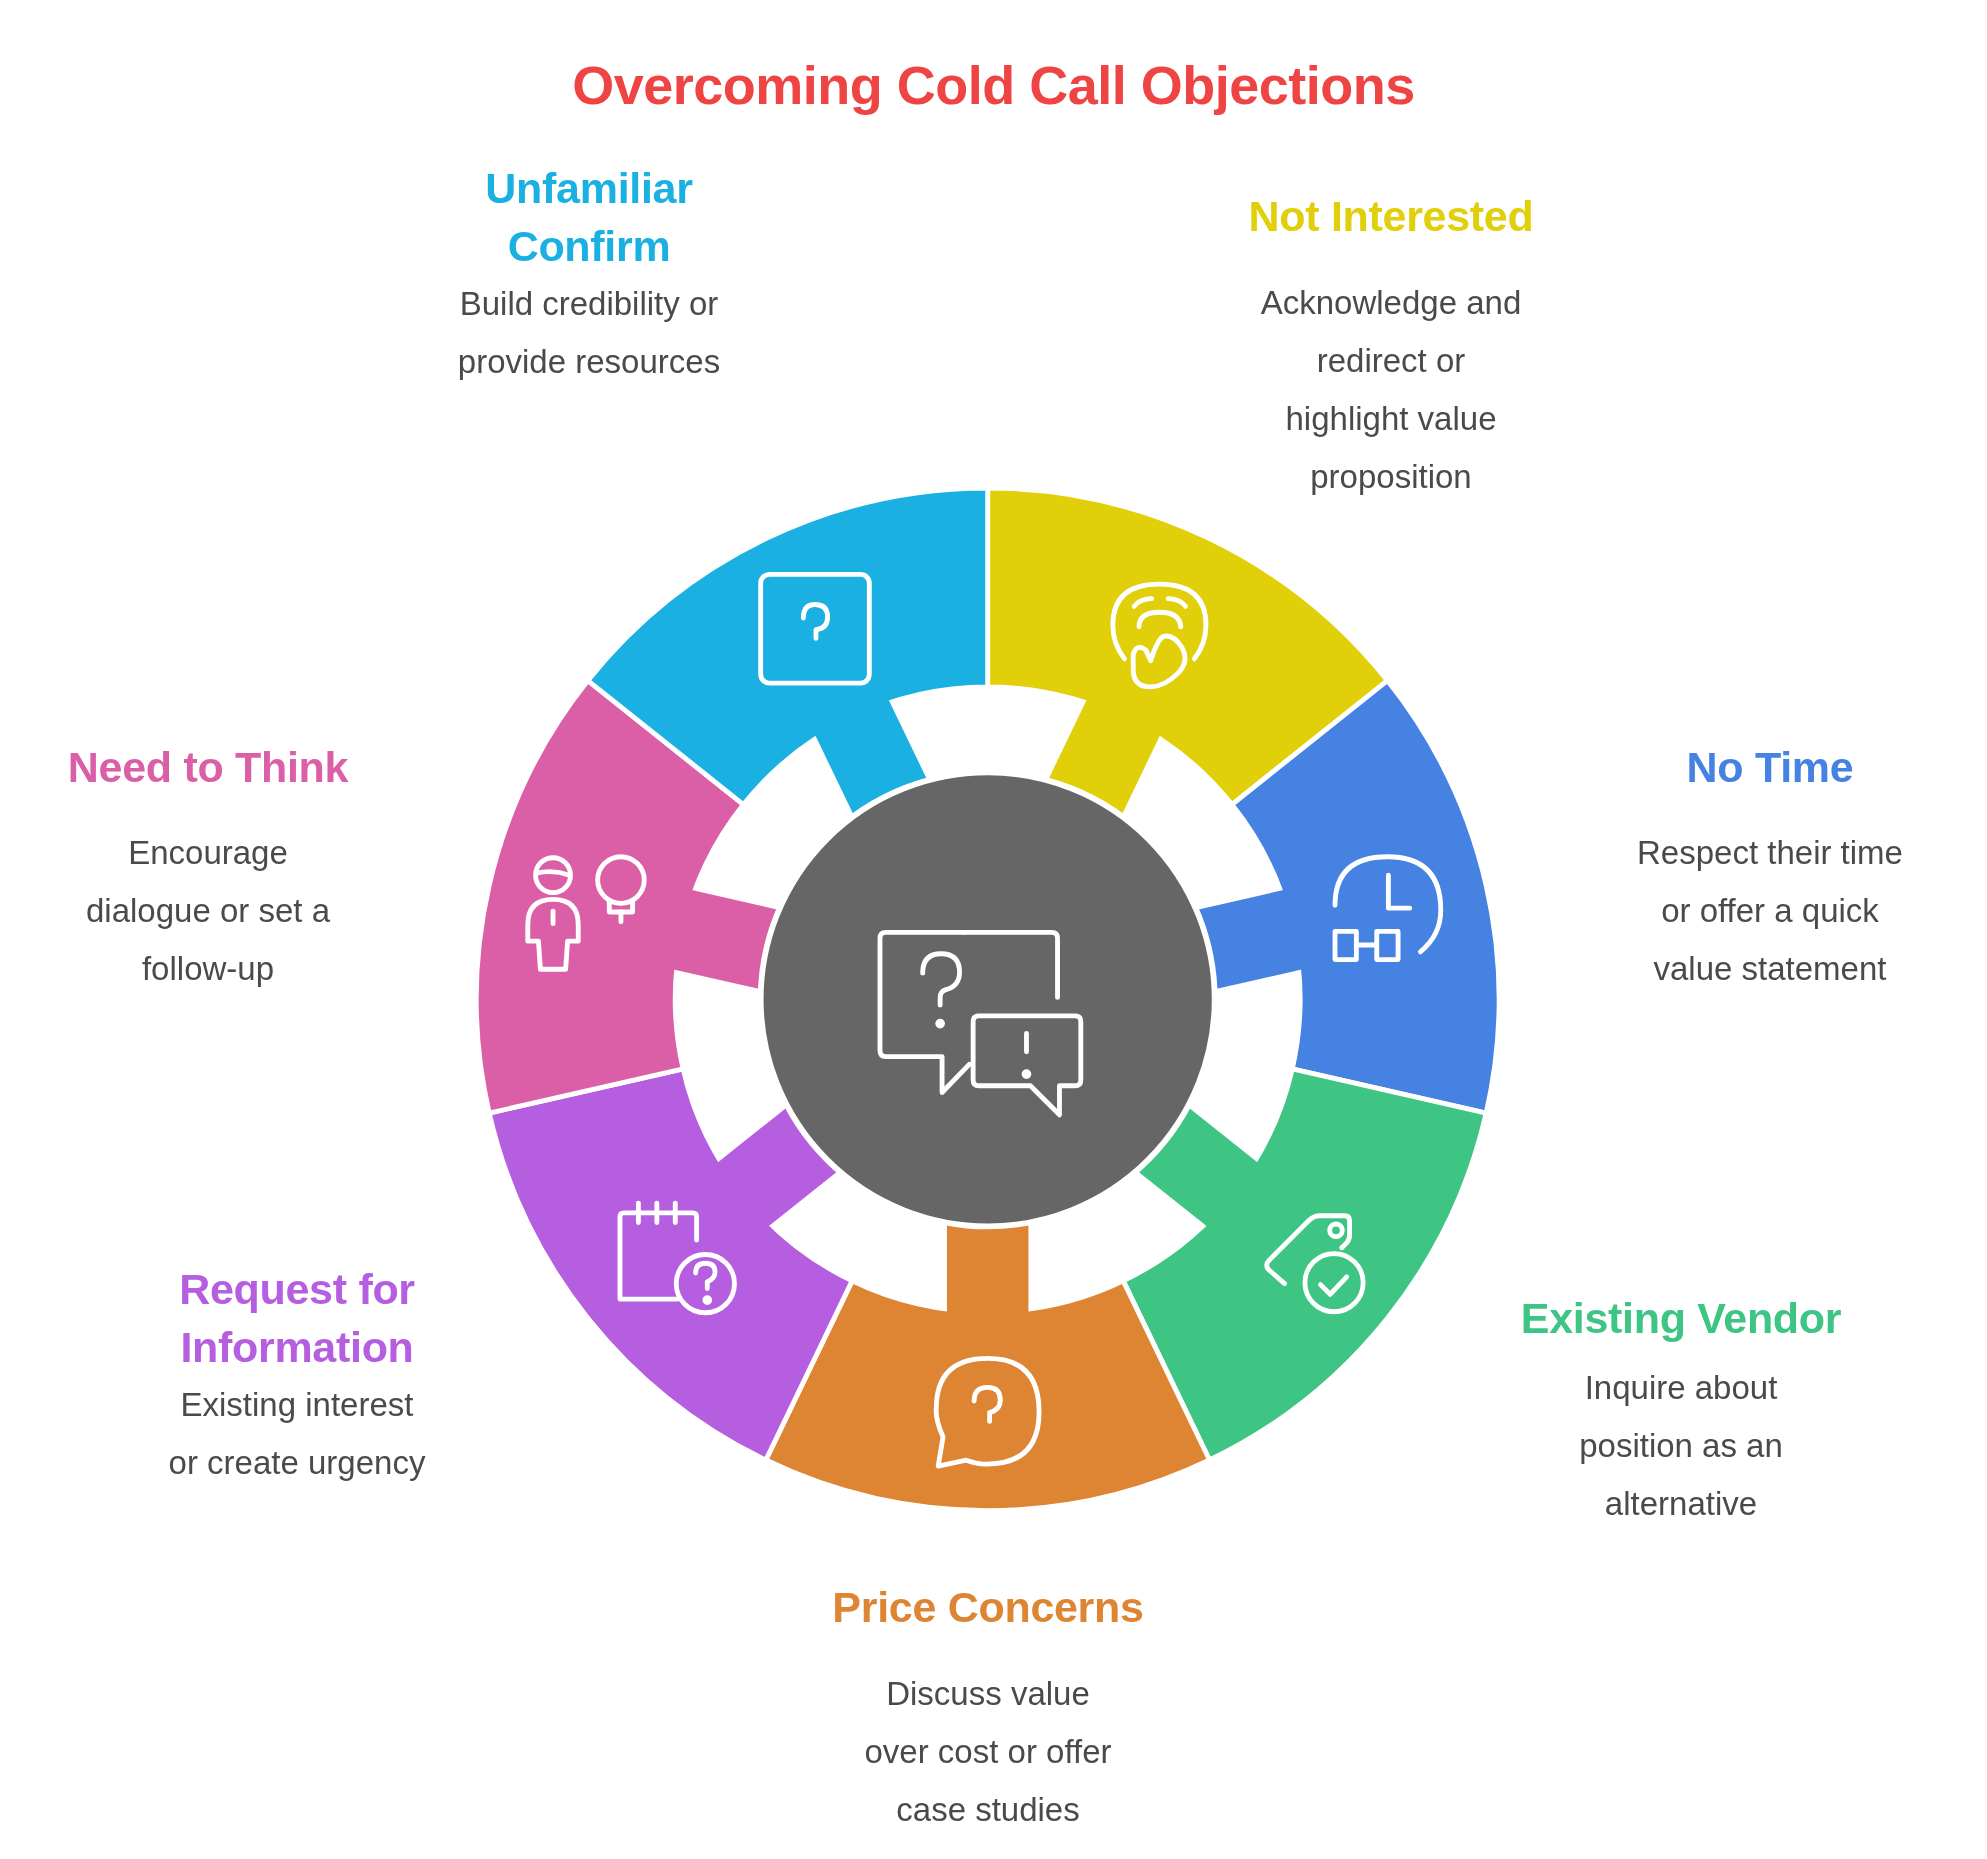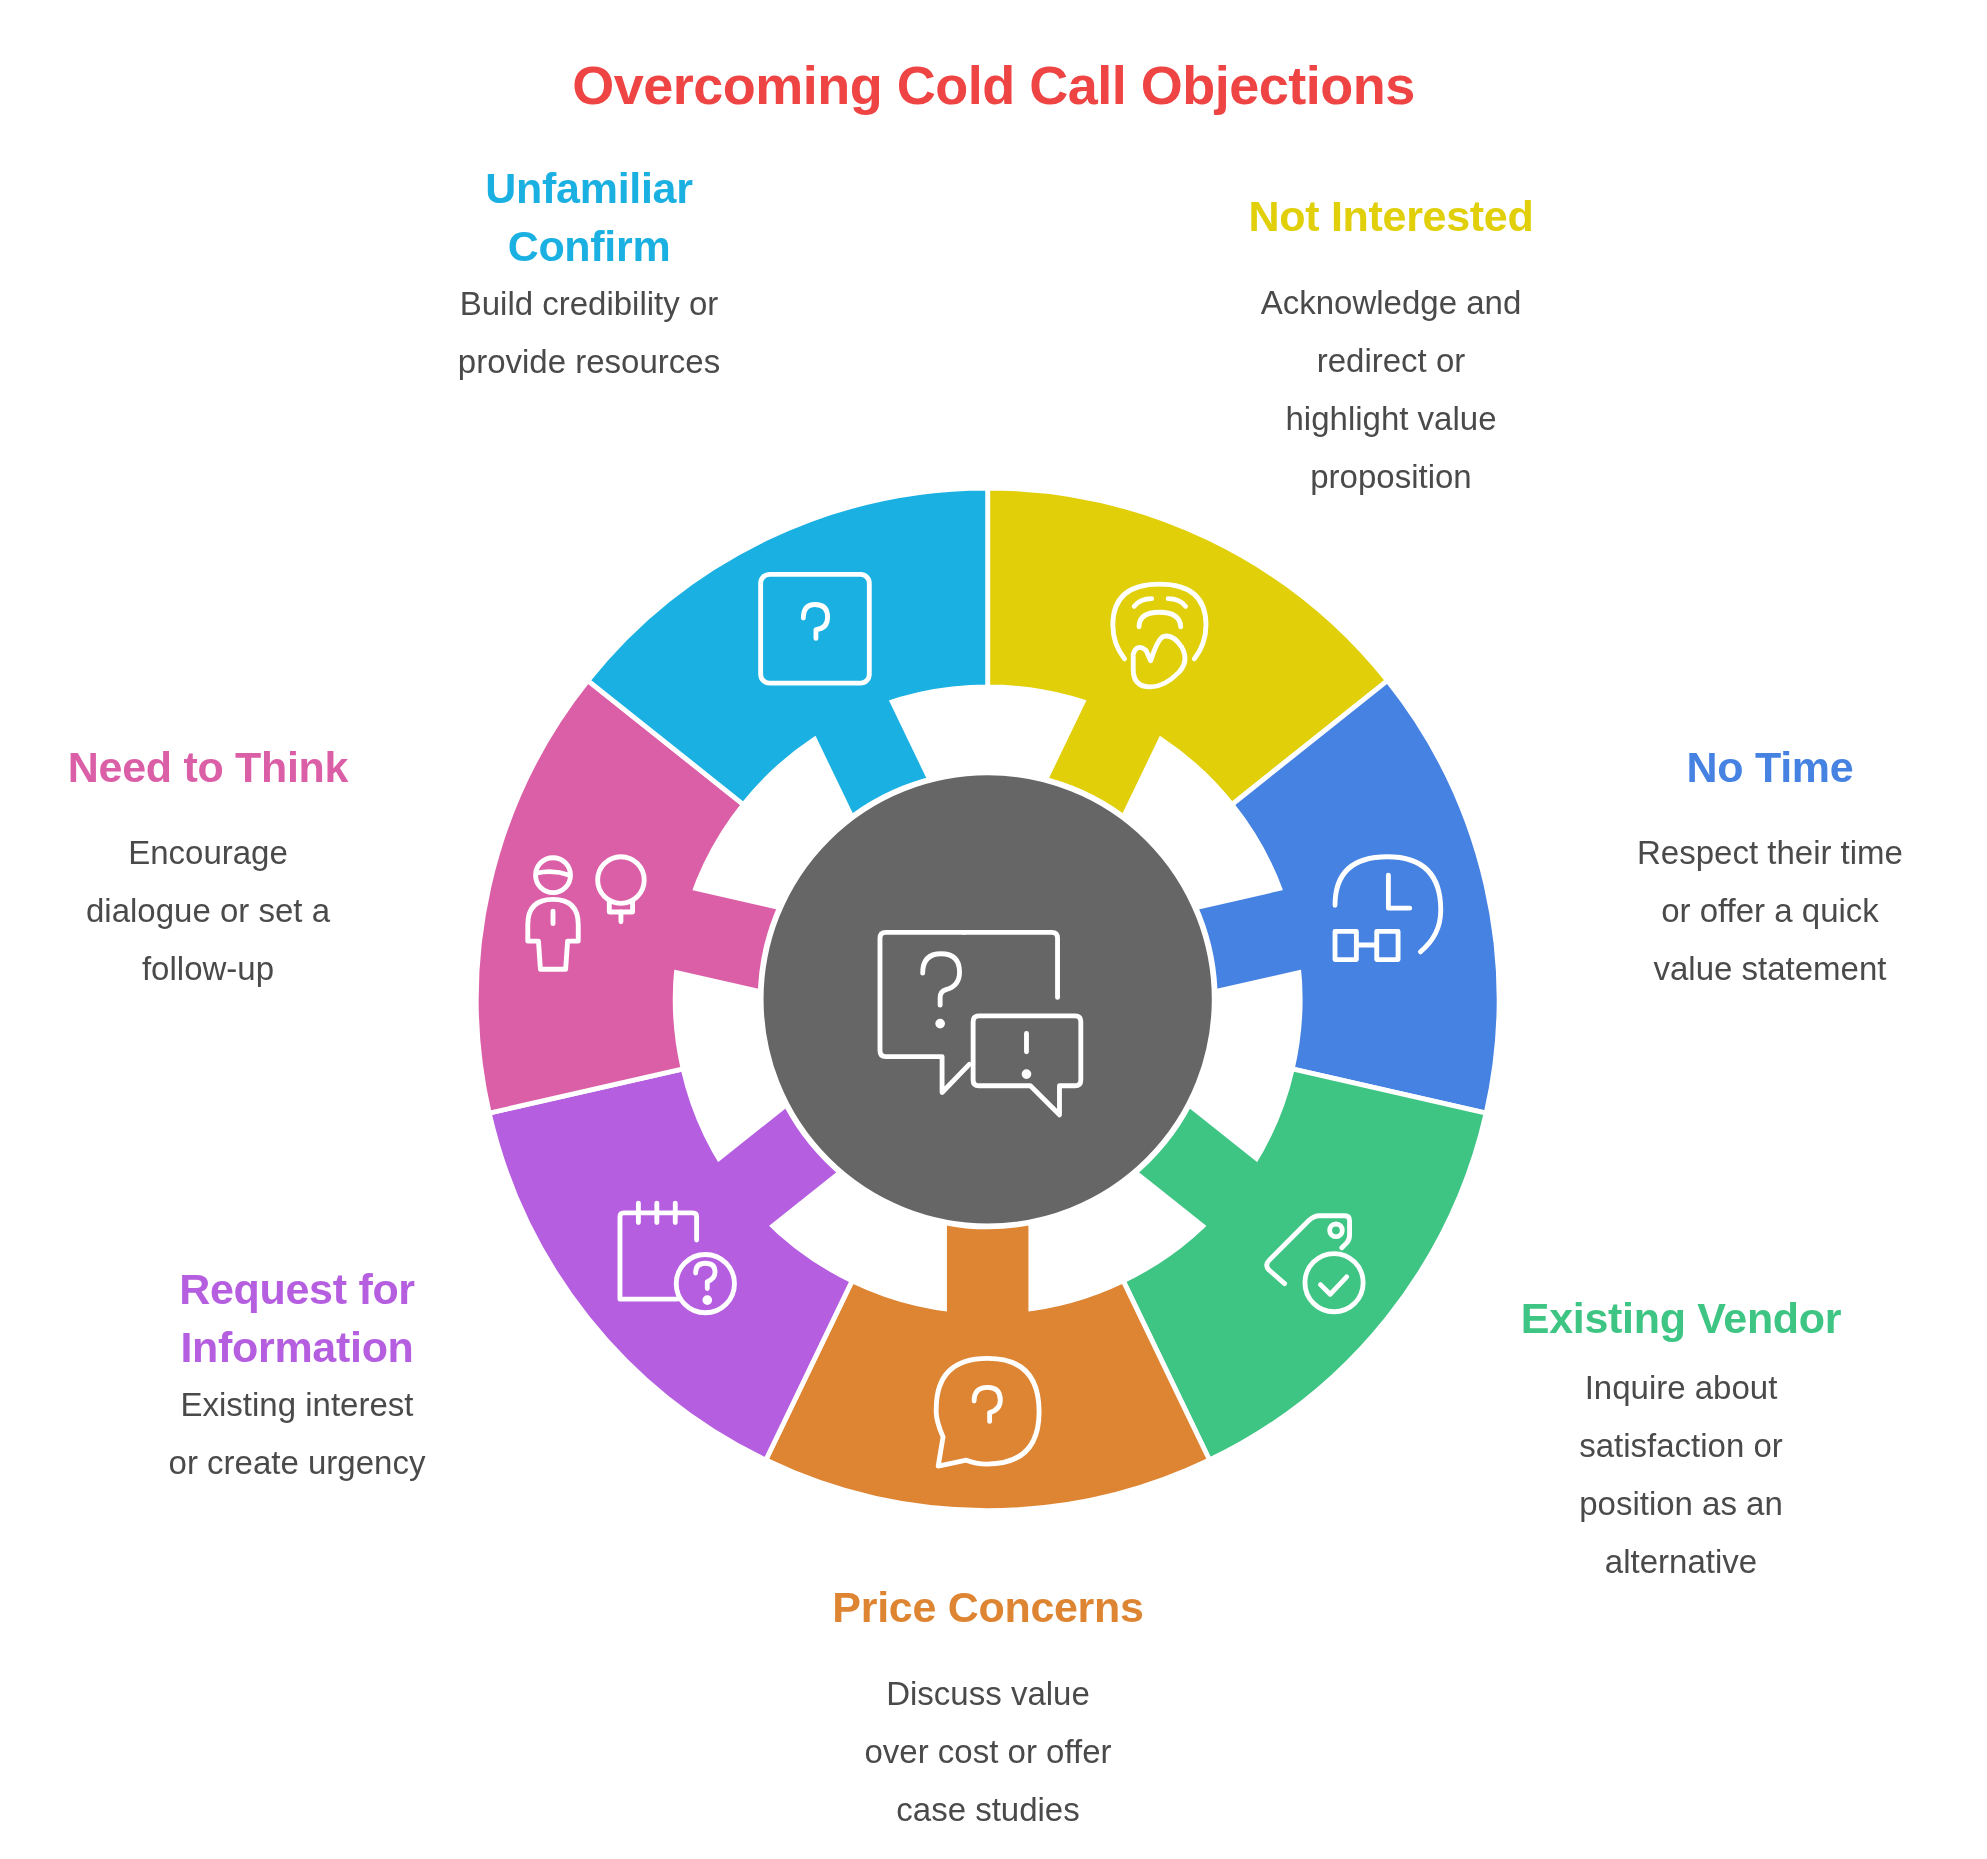--- a/index.html
+++ b/index.html
@@ -124,21 +124,20 @@
     <span>value statement</span>
   </div>
 </div>
 
 <div class="block" style="left:1681px; top:1289px;text-align:center;">
   <div class="heading" style="color:#3EC584">
     <span>Existing Vendor</span>
   </div>
   <div class="desc" style="margin-top:12px">
     <span>Inquire about</span>
-    <span>satisfaction or</span>
     <span>position as an</span>
     <span>alternative</span>
   </div>
 </div>
 
 <div class="block" style="left:988px; top:1578px;">
   <div class="heading" style="color:#DE8533">
     <span>Price Concerns</span>
   </div>
   <div class="desc" style="margin-top:29px">

